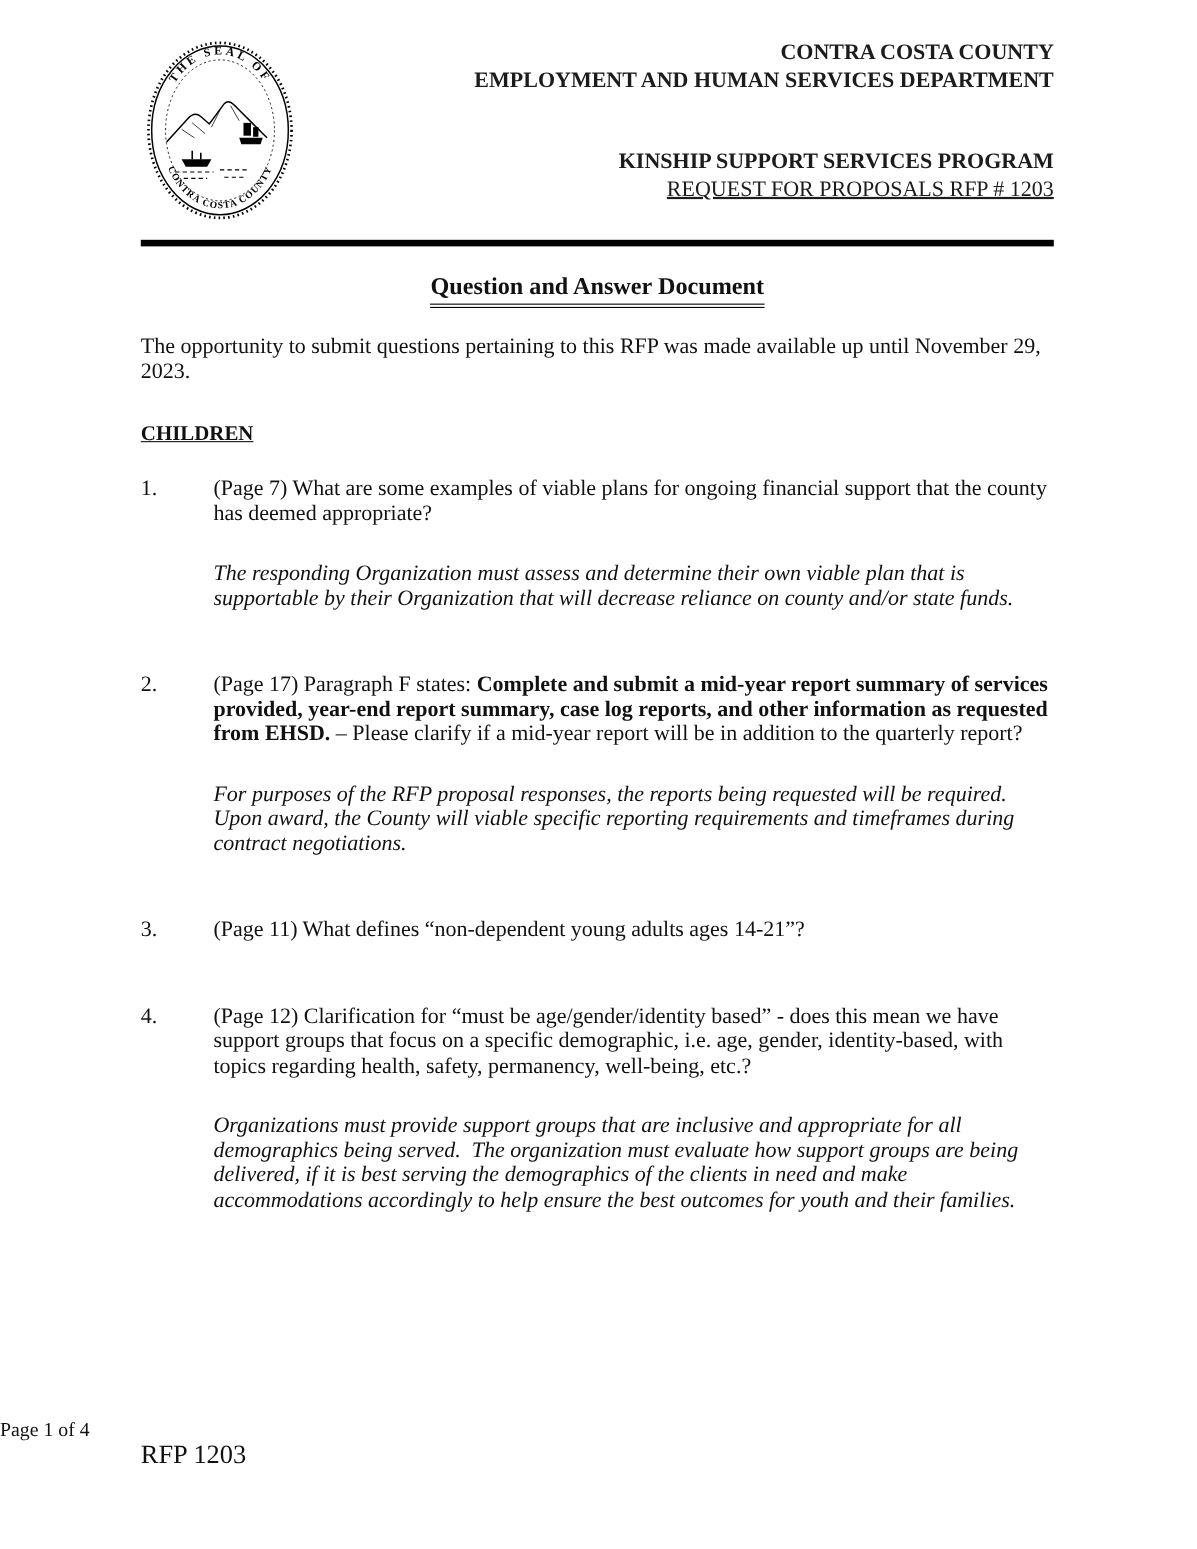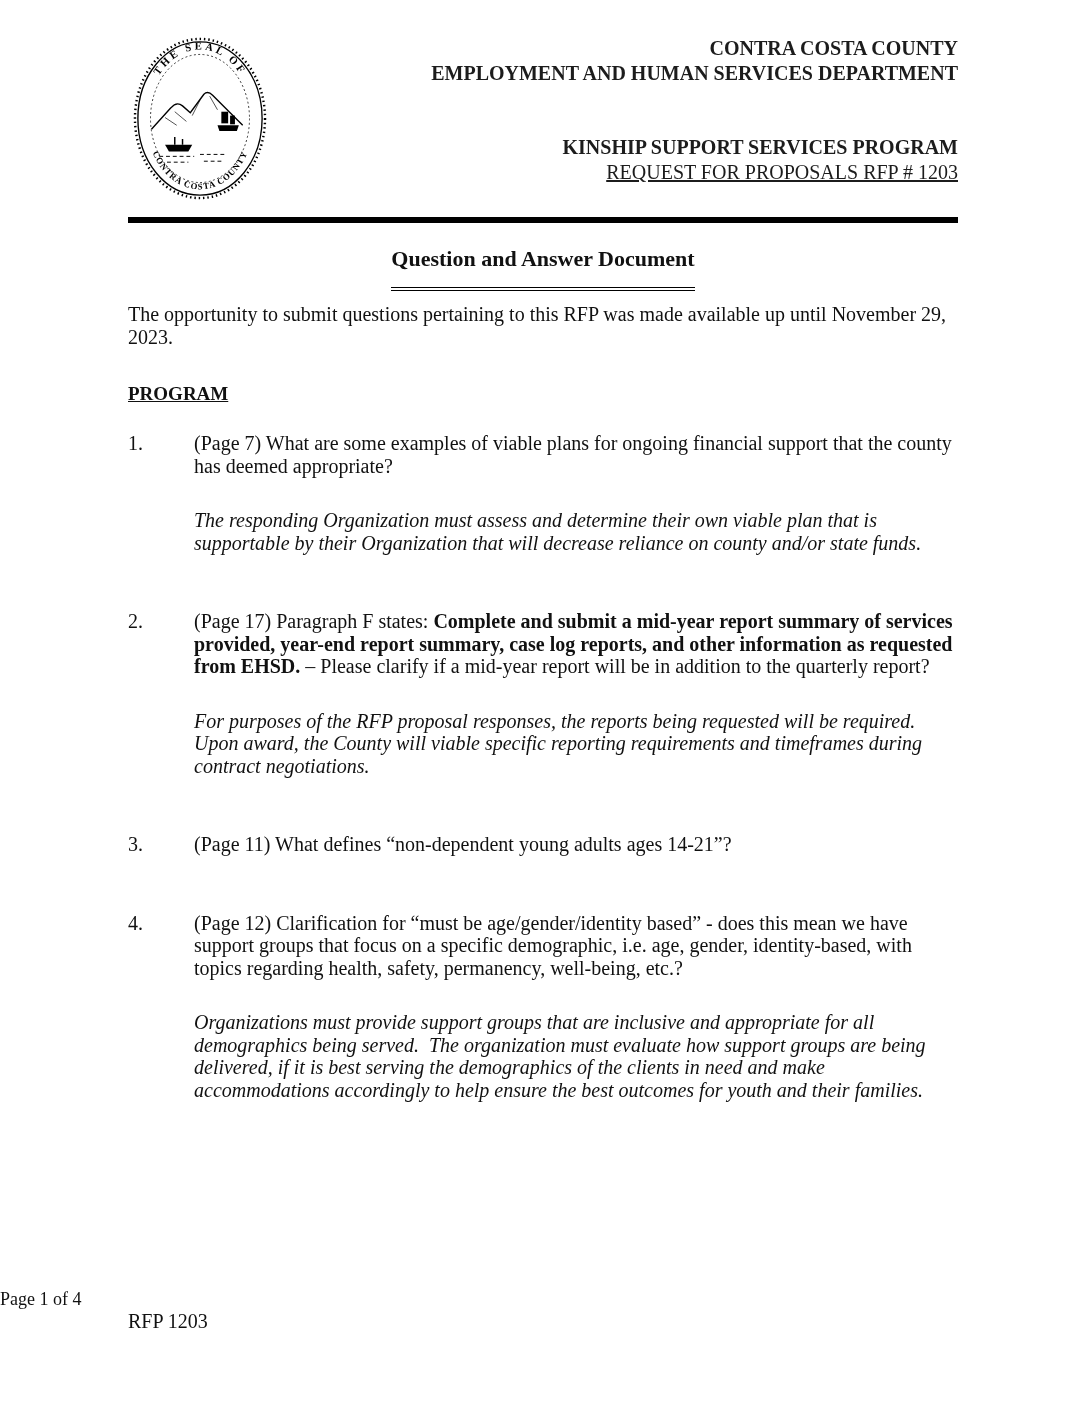--- a/index.html
+++ b/index.html
@@ -21,21 +21,21 @@
     font-size: 20px; font-weight: bold; line-height: 25px;
     color: #1c1c1c;
   }
   .program-title { margin-top: 49px; }
   .rfp-line { font-weight: normal; text-decoration: underline; }
 
   .rule { height: 6px; background: #000; margin-top: 12px; }
 
   
   .doc-title { text-align: center; margin-top: 23px; font-size: 22px; font-weight: bold; }
-  .doc-title .underline2 { border-bottom: 4px double #000; padding-bottom: 16px; }
+  .doc-title .underline2 { border-bottom: 4px double #000; padding-bottom: 4px; }
 
   
   .body-text { font-size: 20px; line-height: 22.5px; white-space: pre-wrap; }
   .intro { margin-top: 31px; }
 
   .section-heading { margin-top: 35px; font-size: 19px; font-weight: bold; }
   .section-heading .underline1 { text-decoration: underline; }
 
   
   .qa-list { margin-top: 27px; }
@@ -47,21 +47,21 @@
     font-style: italic;
   }
 
   
   .page-number {
     position: absolute; top: 1289px; left: 0; width: 100%;
     font-size: 18px;
   }
   .footer-ref {
     position: absolute; top: 1310px; left: 128px;
-    font-size: 20px;
+    font-size: 24px;
   }
 
   .seal-svg text { font-family: "Liberation Serif", serif; font-weight: bold; }
 </style>
 </head>
 <body>
 
 <div class="content">
 
   <div class="header">
@@ -104,21 +104,21 @@
 
   <div class="rule"></div>
 
   <div class="doc-title">
     <span class="underline2">Question and Answer Document</span>
   </div>
 
   <p class="body-text intro">The opportunity to submit questions pertaining to this RFP was made available up until November 29, 2023.</p>
 
   <div class="section-heading">
-    <span class="underline1">PROGRAM</span>
+    <span class="underline1">CHILDREN</span>
   </div>
 
   <div class="qa-list">
 
     <div class="qa-item">
       <div class="question-row body-text">
         <span>1.</span>
         <span>(Page 7) What are some examples of viable plans for ongoing financial support that the county has deemed appropriate?</span>
       </div>
       <p class="answer body-text">The responding Organization must assess and determine their own viable plan that is supportable by their Organization that will decrease reliance on county and/or state funds.</p>

